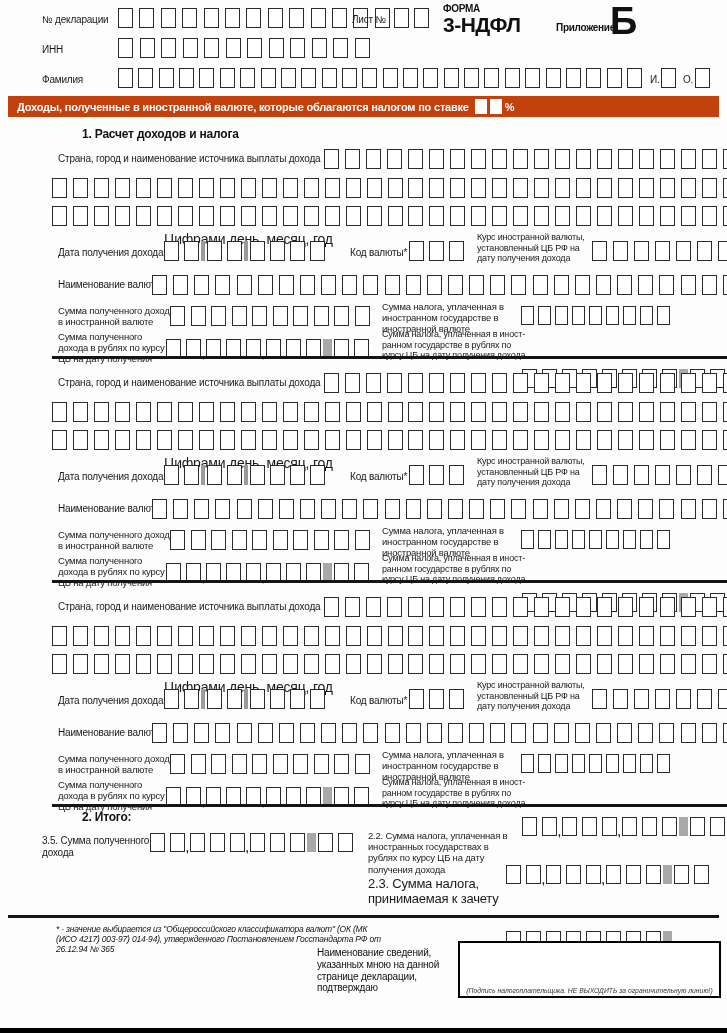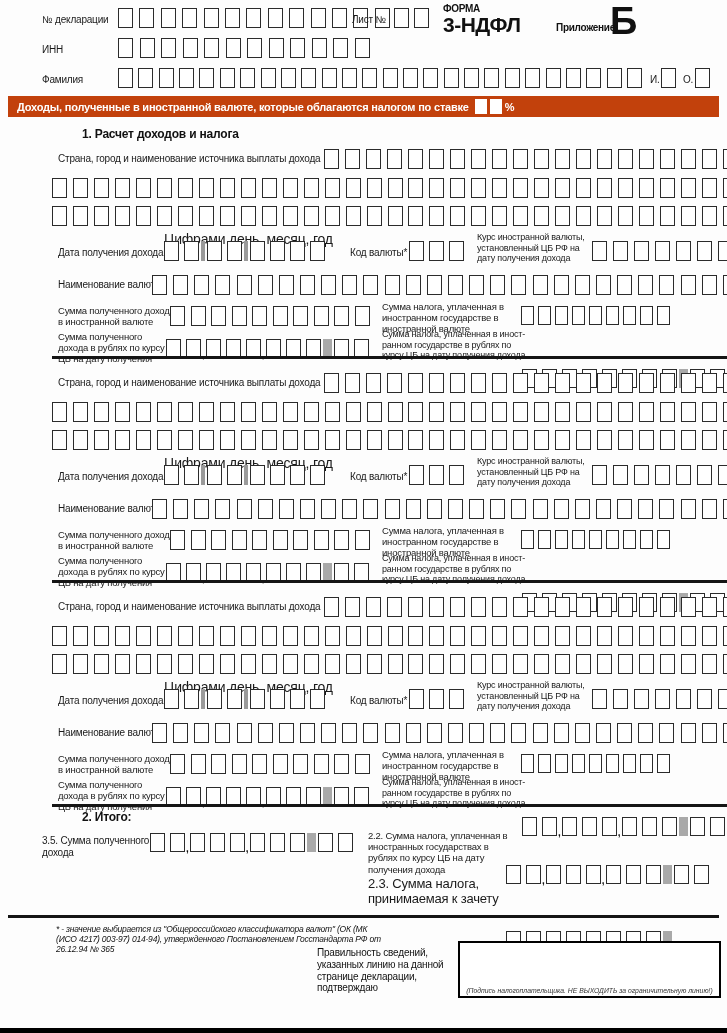--- a/index.html
+++ b/index.html
@@ -1007,19 +1007,19 @@
           <span class="cell"></span>
           <span class="cell"></span>
           <span class="cell"></span>
         </span>
       <span class="graysep"></span>
     </div>
   </div>
 
   <div class="abs page-rule"></div>
   <div class="abs footnote" style="width:330px;font-style:italic;">* - значение выбирается из "Общероссийского классификатора валют" (ОК (МК (ИСО 4217) 003-97) 014-94), утвержденного Постановлением Госстандарта РФ от 26.12.94 № 365</div>
-  <div class="abs confirm">Правильность сведений, указанных линию на данной странице декларации, подтверждаю</div>
+  <div class="abs confirm">Наименование сведений, указанных мною на данной странице декларации, подтверждаю</div>
   <div class="abs sigbox">
     <span class="cap">(Подпись налогоплательщика. НЕ ВЫХОДИТЬ за ограничительную линию!)</span>
   </div>
   <div class="abs bottom-rule"></div>
 
 </div>
 
 </body></html>

